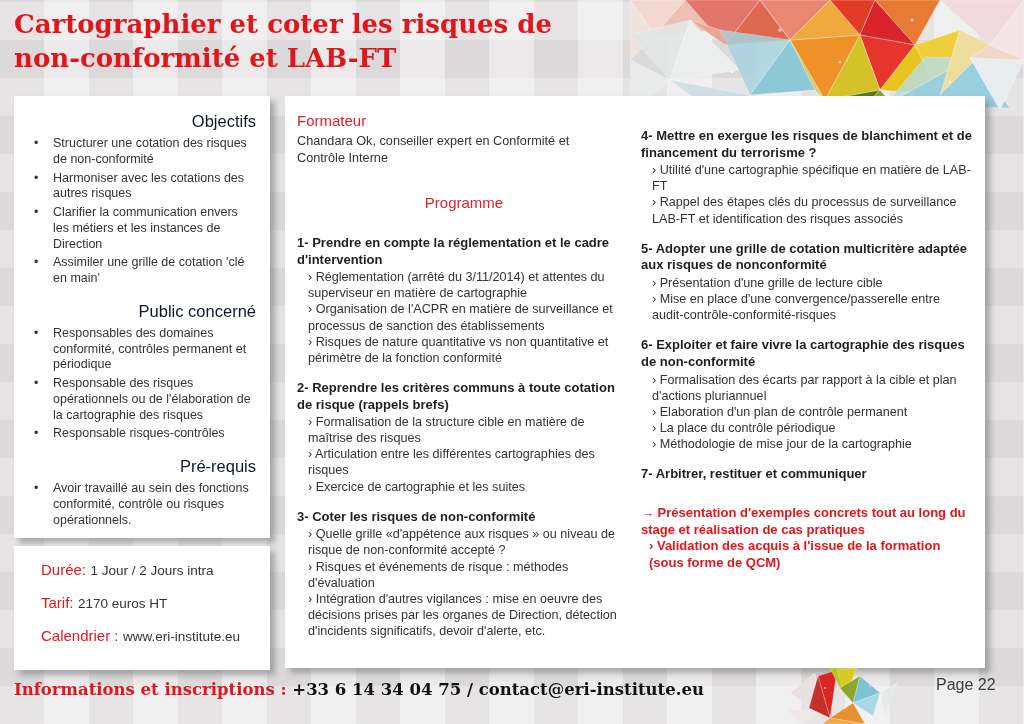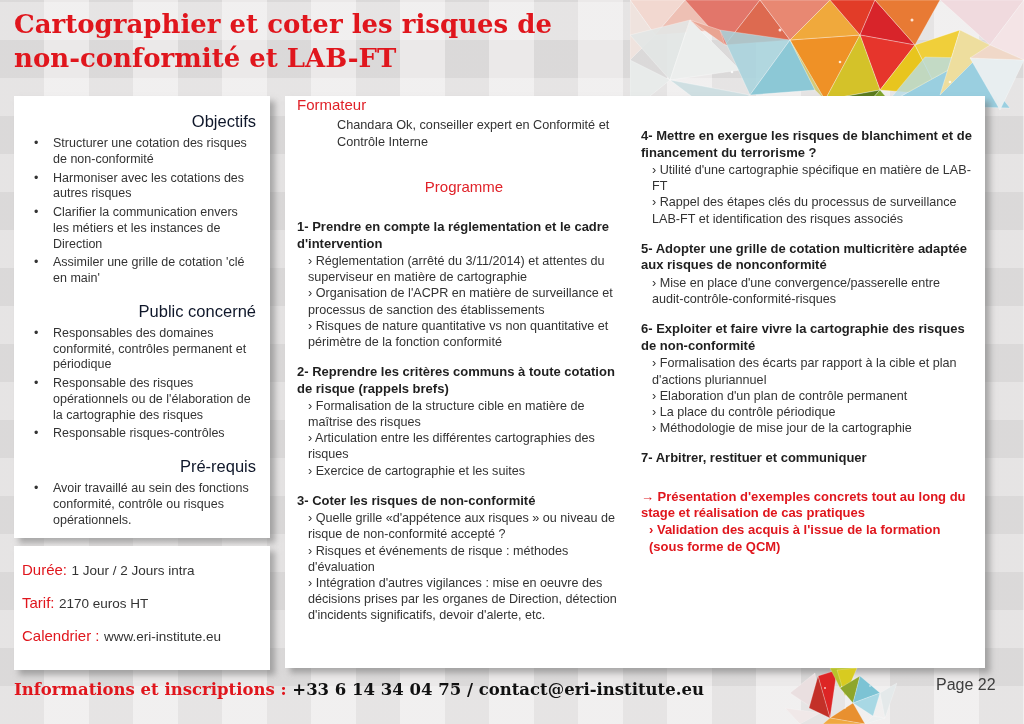--- a/index.html
+++ b/index.html
@@ -15,41 +15,41 @@
   .page-title {
     position:absolute; left:14px; top:8px; width:620px;
     font-family:"DejaVu Serif", serif; font-weight:bold;
     font-size:26px; line-height:1.3; color:#e0161d;
   }
   .deco-top { position:absolute; right:0; top:0; width:394px; height:118px; }
   .deco-bottom { position:absolute; left:785px; top:668px; width:112px; height:56px; }
 
   .panel { position:absolute; background:#ffffff; box-shadow:5px 5px 6px rgba(105,105,105,0.5); }
   #left-panel  { left:14px;  top:96px;  width:256px; height:442px; padding:16px 14px 10px 14px; }
-  #info-panel  { left:14px;  top:546px; width:256px; height:124px; padding:15px 8px; }
+  #info-panel  { left:14px;  top:546px; width:256px; height:124px; padding:15px 27px; }
   #main-panel  { left:285px; top:96px;  width:700px; height:572px; }
 
   .side-heading { color:#0f172a; font-size:16.5px; margin-bottom:5px;text-align:right; }
   .side-section { margin-bottom:15px; }
   .bullet-item {
     position:relative; padding-left:25px; font-size:12.5px; line-height:1.26;
     color:#333; margin-bottom:3px;
   }
   .bullet-item::before { content:"\2022"; position:absolute; left:6px; color:#333; }
 
   .info-row { margin-bottom:15px; white-space:nowrap; }
   .info-label { color:#e0161d; font-size:15px; }
   .info-value { color:#333; font-size:13.5px; }
 
   .col { position:absolute; }
-  #col-1 { left:12px;  top:0; width:334px; }
+  #col-1 { left:12px;  top:16px; width:334px; }
   #col-2 { left:356px; top:32px; width:332px; }
 
   .red-heading { color:#e02128; font-size:15px; margin-bottom:4px; }
-  .formateur-text { font-size:12.7px; line-height:1.3; color:#333; width:320px;margin-left:40px; }
+  .formateur-text { font-size:12.7px; line-height:1.3; color:#333; width:320px; }
   .programme-heading { margin-top:28px; margin-bottom:24px;text-align:center; }
 
   .prog-section { margin-bottom:14px; }
   .prog-title { font-weight:bold; font-size:13px; line-height:1.28; color:#1f1f1f; margin-bottom:1px; }
   .prog-item { padding-left:11px; font-size:12.6px; line-height:1.28; color:#333; }
 
   .highlight { margin-top:22px; color:#e0161d; font-weight:bold; font-size:13px; line-height:1.3; }
   .highlight-line2 { padding-left:8px; }
 
   .footer { position:absolute; left:14px; top:680px; font-family:"DejaVu Serif", serif; font-weight:bold; font-size:16.5px; white-space:nowrap; }
@@ -172,20 +172,21 @@
   </div>
 
   <div class="col" id="col-2">
     <div class="prog-section">
       <div class="prog-title">4- Mettre en exergue les risques de blanchiment et de financement du terrorisme ?</div>
       <div class="prog-item">› Utilité d'une cartographie spécifique en matière de LAB-FT</div>
       <div class="prog-item">› Rappel des étapes clés du processus de surveillance LAB-FT et identification des risques associés</div>
     </div>
     <div class="prog-section">
       <div class="prog-title">5- Adopter une grille de cotation multicritère adaptée aux risques de nonconformité</div>
+      <div class="prog-item">› Présentation d'une grille de lecture cible</div>
       <div class="prog-item">› Mise en place d'une convergence/passerelle entre audit-contrôle-conformité-risques</div>
     </div>
     <div class="prog-section">
       <div class="prog-title">6- Exploiter et faire vivre la cartographie des risques de non-conformité</div>
       <div class="prog-item">› Formalisation des écarts par rapport à la cible et plan d'actions pluriannuel</div>
       <div class="prog-item">› Elaboration d'un plan de contrôle permanent</div>
       <div class="prog-item">› La place du contrôle périodique</div>
       <div class="prog-item">› Méthodologie de mise jour de la cartographie</div>
     </div>
     <div class="prog-section">

